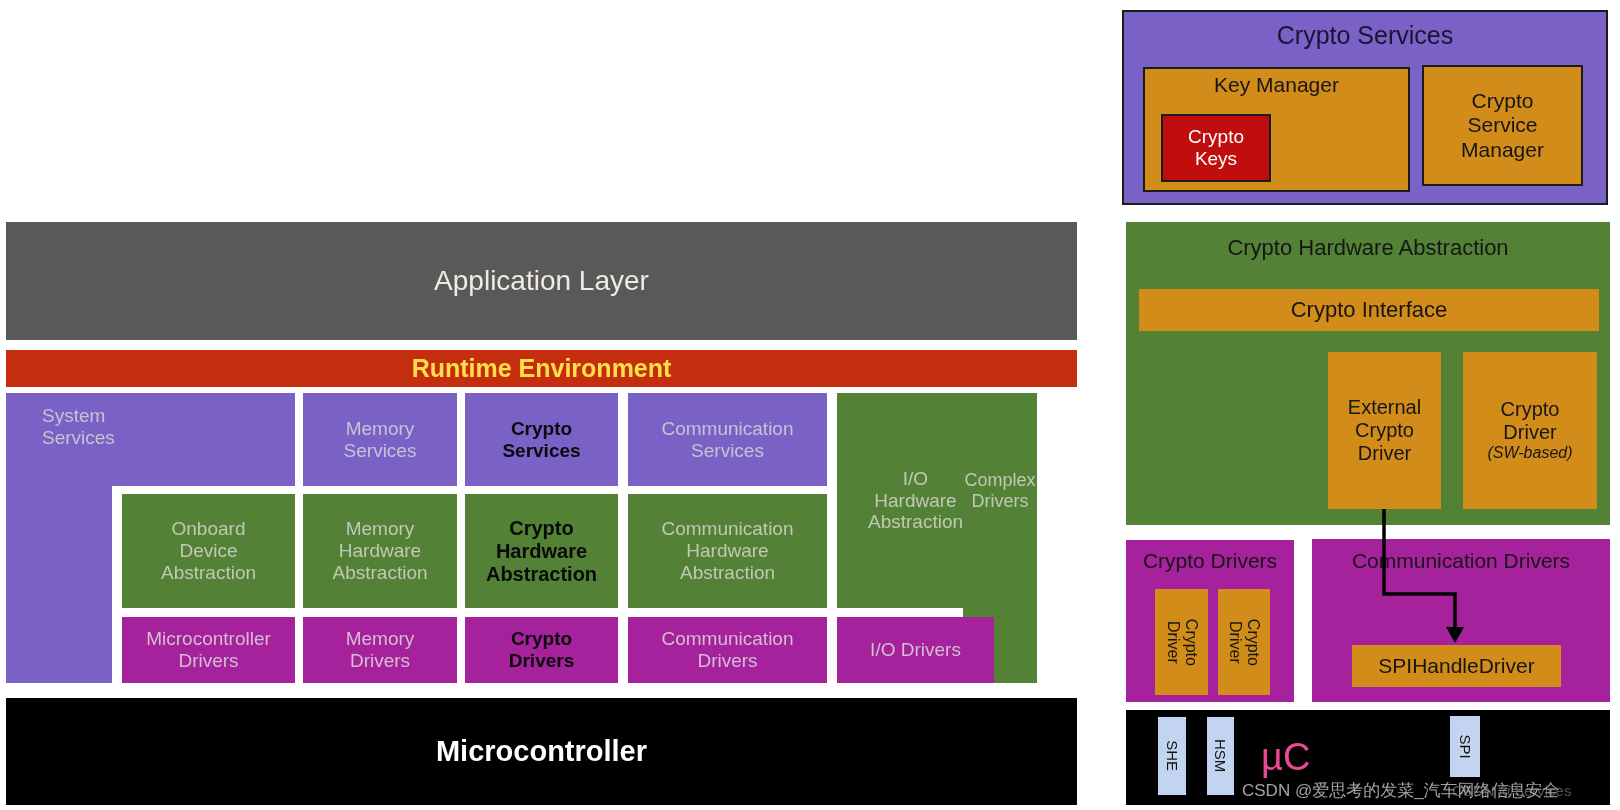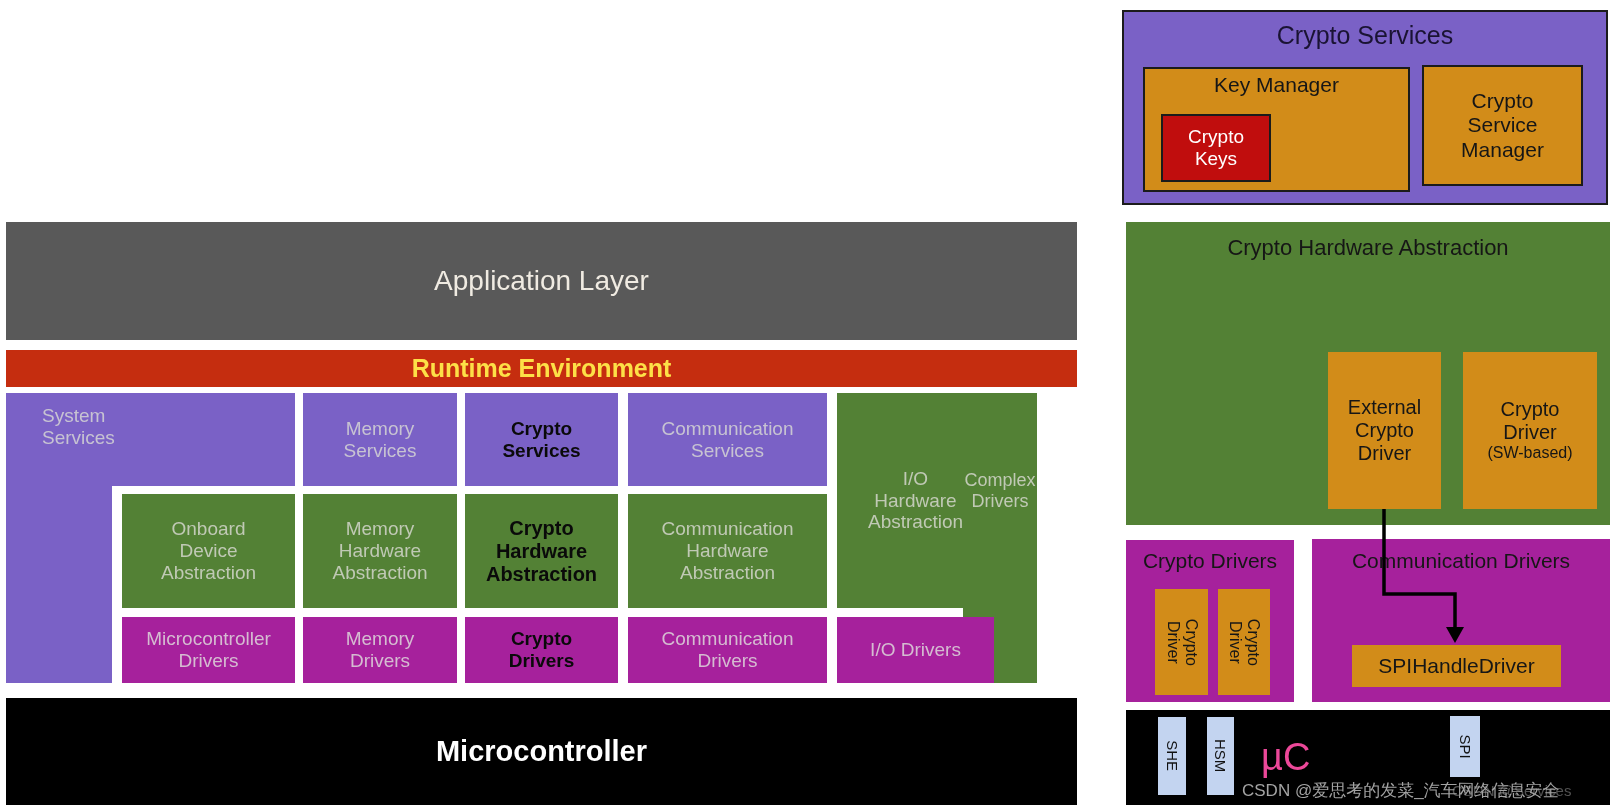--- a/index.html
+++ b/index.html
@@ -102,27 +102,28 @@
 Keys</div>
     </div>
 
     <div class="box orange t-dark" style="left:298px;top:53px;width:161px;height:121px;border:2px solid #1b1b1b;font-size:21px;">Crypto
 Service
 Manager</div>
   </div>
 
   <div class="abs green" style="left:1126px;top:222px;width:484px;height:303px;">
     <div class="panel-title t-dark" style="top:13px;font-size:22px;">Crypto Hardware Abstraction</div>
+    <div class="box orange t-dark" style="left:13px;top:67px;width:460px;height:42px;font-size:22px;">Crypto Interface</div>
     <div class="box orange t-dark" style="left:202px;top:130px;width:113px;height:157px;font-size:20px;">External
 Crypto
 Driver</div>
     <div class="box orange t-dark" style="left:337px;top:130px;width:134px;height:157px;font-size:20px;flex-direction:column;">
       <span>Crypto
 Driver</span>
-      <span style="font-size:16px;">(SW-based)</span>
+      <span style="font-size:16px;font-style:italic;">(SW-based)</span>
     </div>
   </div>
 
   <div class="abs magenta" style="left:1126px;top:540px;width:168px;height:162px;">
     <div class="panel-title t-dark" style="top:9px;font-size:21px;">Crypto Drivers</div>
     <div class="box orange" style="left:29px;top:49px;width:53px;height:106px;">
       <span class="vtext t-dark" style="font-size:16px;font-weight:500;">Crypto
 Driver</span>
     </div>
     <div class="box orange" style="left:92px;top:49px;width:52px;height:106px;">

